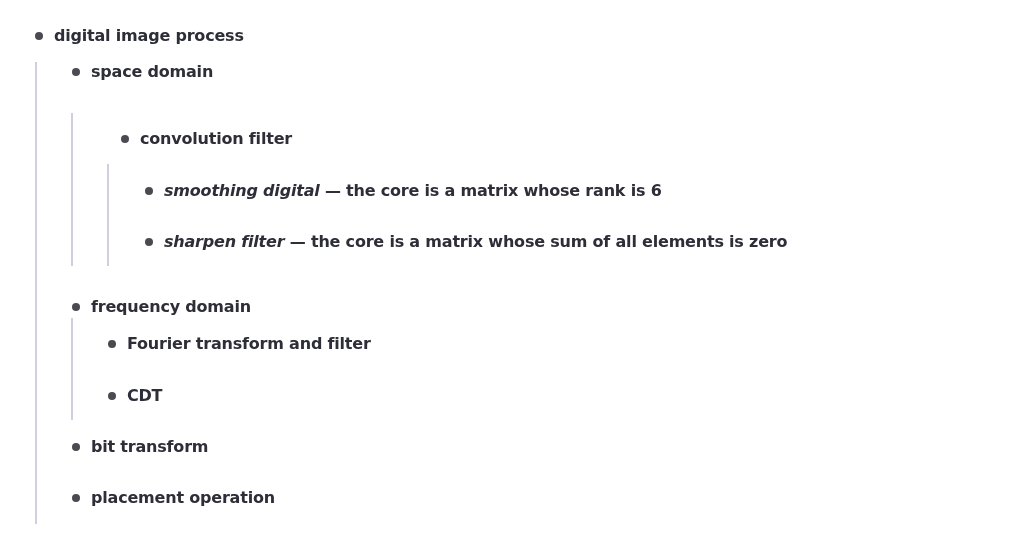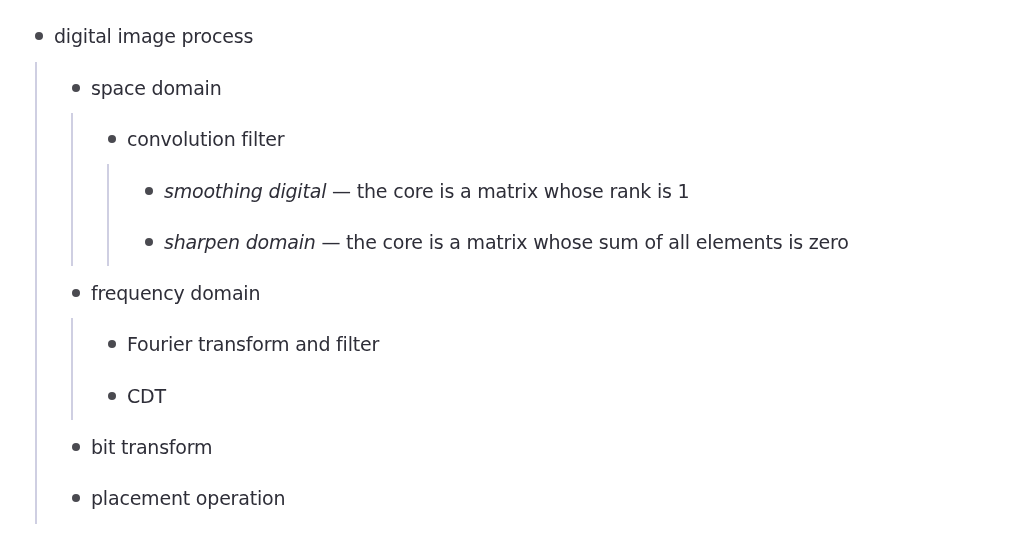--- a/index.html
+++ b/index.html
@@ -12,23 +12,24 @@
     }
     body {
       font-family: "DejaVu Sans", "Liberation Sans", sans-serif;
       color: #2e2e38;
       position: relative;
     }
     .row {
       position: absolute;
       height: 30px;
       line-height: 30px;
-      font-size: 19px;
+      font-size: 16px;
       white-space: nowrap;
       letter-spacing: -0.2px;
+      font-weight: bold;
     }
     .bullet {
       position: absolute;
       width: 8px;
       height: 8px;
       border-radius: 50%;
       background: #4a4a50;
       top: 11px;
       left: -19px;
     }
@@ -49,41 +50,41 @@
   <div class="guide" style="left:35px; top:62px; height:462px;"></div>
   <div class="guide" style="left:71px; top:113px; height:153px;"></div>
   <div class="guide" style="left:107px; top:164px; height:102px;"></div>
   <div class="guide" style="left:71px; top:318px; height:102px;"></div>
 
   <div class="row" style="left:54px; top:21px;">
     <span class="bullet"></span>
     <span>digital image process</span>
   </div>
 
-  <div class="row" style="left:91px; top:73px;text-align:right;">
+  <div class="row" style="left:91px; top:57px;text-align:right;">
     <span class="bullet"></span>
     <span>space domain</span>
   </div>
 
-  <div class="row" style="left:127px; top:124px;">
+  <div class="row" style="left:140px; top:124px;">
     <span class="bullet"></span>
     <span>convolution filter</span>
   </div>
 
   <div class="row" style="left:164px; top:176px;">
     <span class="bullet"></span>
-    <span class="em">smoothing digital</span><span style="white-space:pre;"> — </span><span>the core is a matrix whose rank is 1</span>
+    <span class="em">smoothing digital</span><span style="white-space:pre;"> — </span><span>the core is a matrix whose rank is 6</span>
   </div>
 
   <div class="row" style="left:164px; top:227px;">
     <span class="bullet"></span>
-    <span class="em">sharpen domain</span><span style="white-space:pre;"> — </span><span>the core is a matrix whose sum of all elements is zero</span>
+    <span class="em">sharpen filter</span><span style="white-space:pre;"> — </span><span>the core is a matrix whose sum of all elements is zero</span>
   </div>
 
-  <div class="row" style="left:91px; top:278px;">
+  <div class="row" style="left:91px; top:292px;">
     <span class="bullet"></span>
     <span>frequency domain</span>
   </div>
 
   <div class="row" style="left:127px; top:329px;">
     <span class="bullet"></span>
     <span>Fourier transform and filter</span>
   </div>
 
   <div class="row" style="left:127px; top:381px;text-align:right;">

